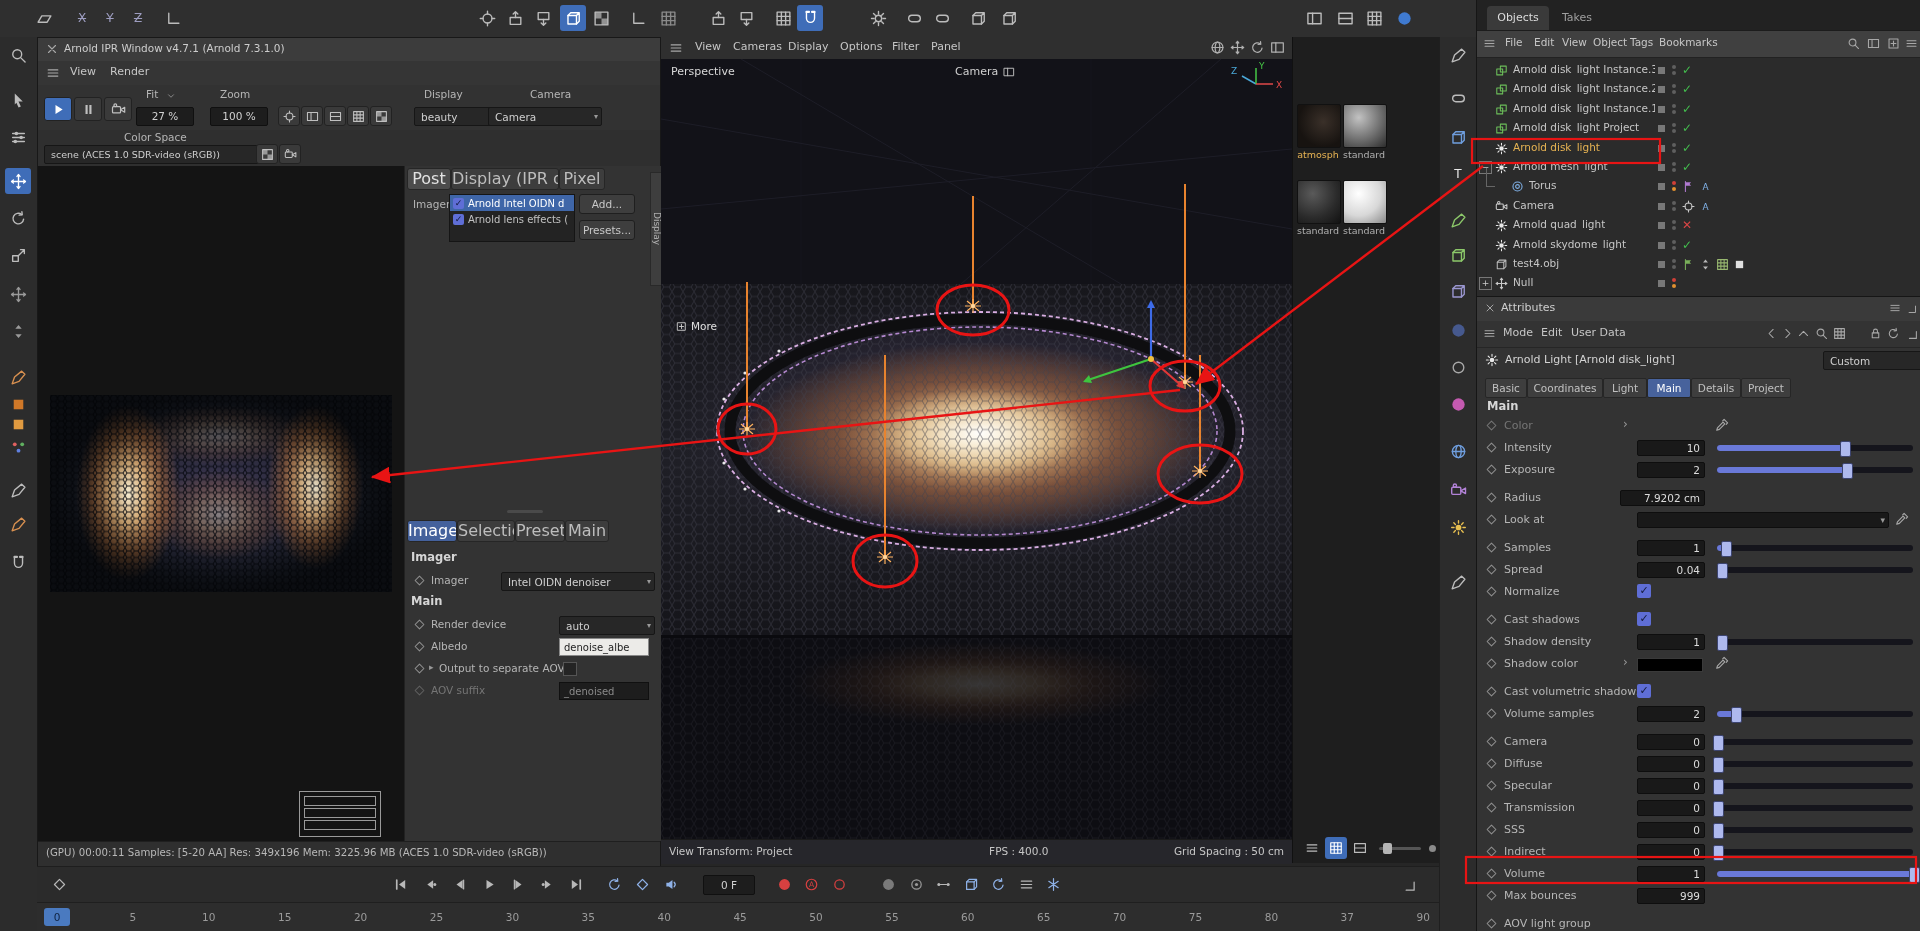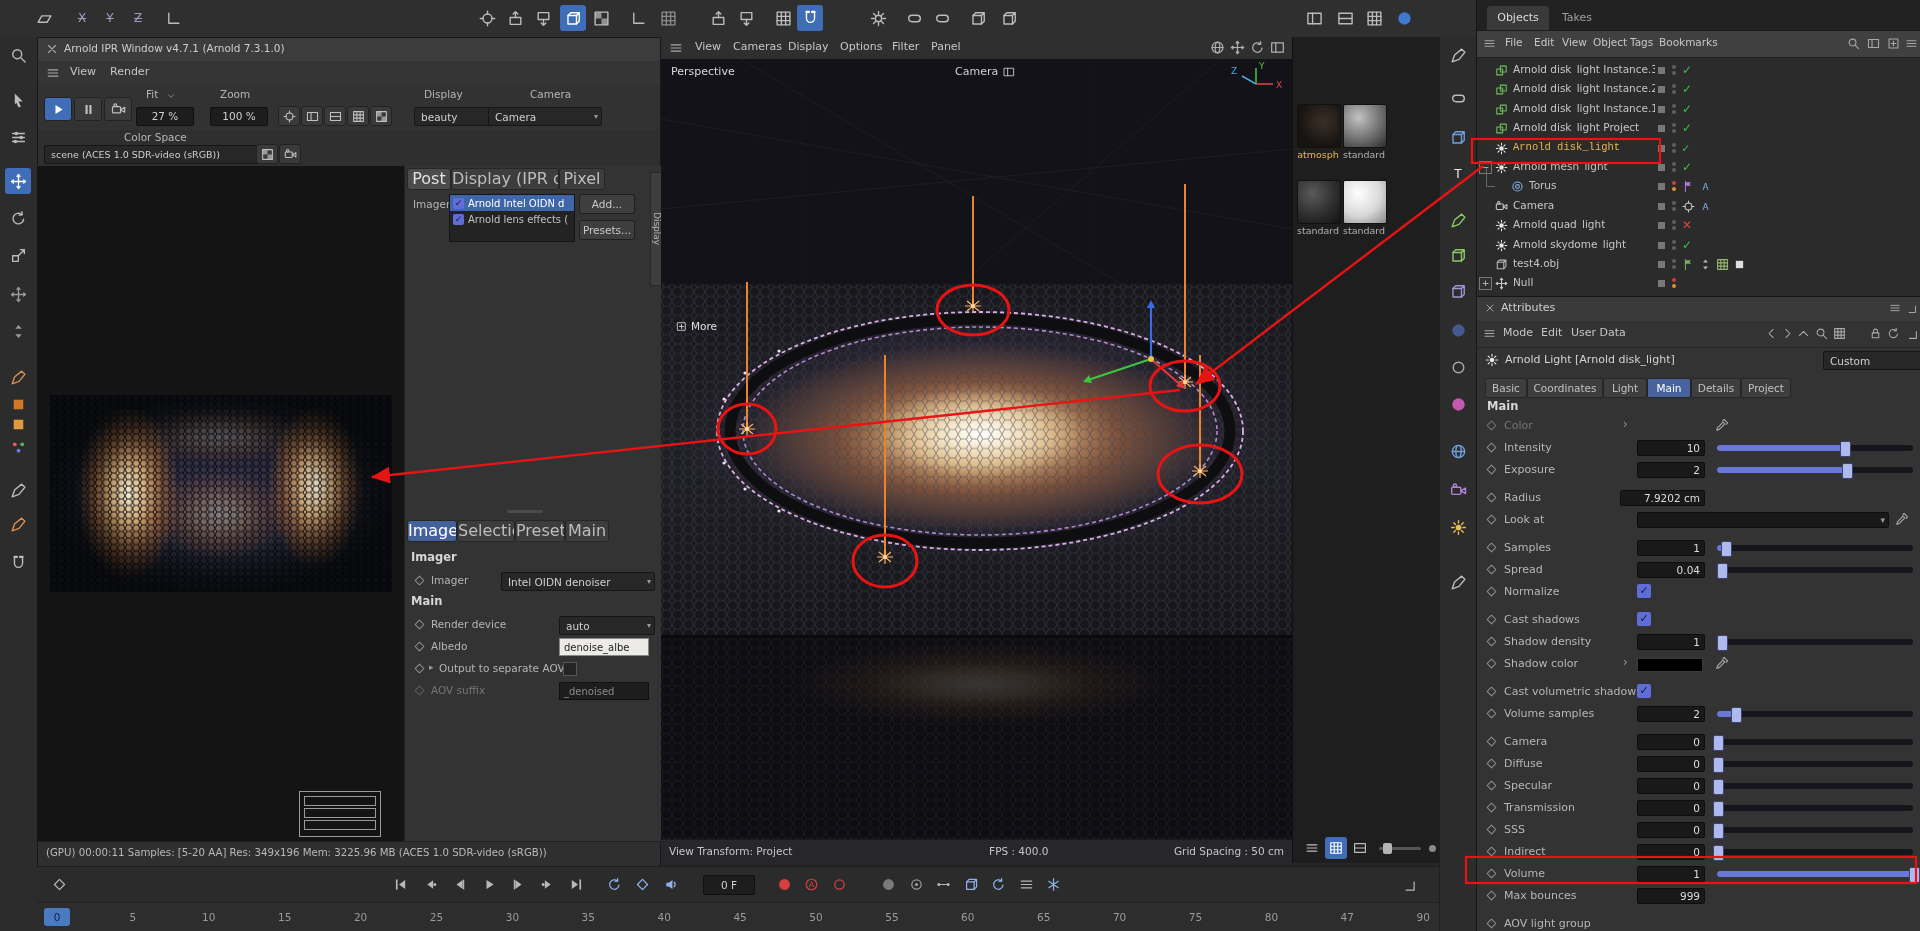--- a/index.html
+++ b/index.html
@@ -848,21 +848,21 @@
           <span class="oicon" style="left:18px;color:#6cbf5a"><svg viewBox="0 0 16 16" width="100%" height="100%" fill="none" stroke="currentColor" stroke-width="1.3" stroke-linecap="round" stroke-linejoin="round">
               <rect x="2.2" y="6.2" width="7.2" height="7.2"></rect>
               <rect x="6.6" y="2.6" width="7.2" height="7.2"></rect>
             </svg></span>
           <span class="olbl" style="left:36px">Arnold disk_light Project</span>
           <span class="osq"></span>
           <span class="odot" style="top:4px;background:#5f5f5f"></span>
           <span class="odot" style="top:10px;background:#5f5f5f"></span>
           <span class="omark" style="color:#43bf4e">✓</span>
         </div>
-        <div class="orow" style="top: 80.6px; font-family: Liberation Mono, monospace;">
+        <div class="orow" style="top: 80.6px;">
           <span class="oicon" style="left:18px;color:#e8e8e8"><svg viewBox="0 0 16 16" width="100%" height="100%" fill="none" stroke="currentColor" stroke-width="1.3" stroke-linecap="round" stroke-linejoin="round">
               <circle cx="8" cy="8" r="2.7" fill="currentColor" stroke="none"></circle>
               <path d="M8 1.6v2.2M8 12.2v2.2M1.6 8h2.2M12.2 8h2.2M3.6 3.6l1.5 1.5M12.4 3.6l-1.5 1.5M3.6 12.4l1.5-1.5M12.4 12.4l-1.5-1.5"></path>
             </svg></span>
           <span class="olbl sel" style="left:36px">Arnold disk_light</span>
           <span class="osq"></span>
           <span class="odot" style="top:4px;background:#5f5f5f"></span>
           <span class="odot" style="top:10px;background:#5f5f5f"></span>
           <span class="omark" style="color:#43bf4e">✓</span>
         </div>
@@ -1419,21 +1419,21 @@
       <span class="rlbl" style="left: 551.3px;">35</span>
       <span class="rlbl" style="left: 627.2px;">40</span>
       <span class="rlbl" style="left: 703.1px;">45</span>
       <span class="rlbl" style="left: 779px;">50</span>
       <span class="rlbl" style="left: 854.9px;">55</span>
       <span class="rlbl" style="left: 930.8px;">60</span>
       <span class="rlbl" style="left: 1006.7px;">65</span>
       <span class="rlbl" style="left: 1082.6px;">70</span>
       <span class="rlbl" style="left: 1158.5px;">75</span>
       <span class="rlbl" style="left: 1234.4px;">80</span>
-      <span class="rlbl" style="left: 1310.3px;">47</span>
+      <span class="rlbl" style="left: 1310.3px;">37</span>
       <span class="rlbl" style="left: 1386.2px;">90</span>
     </div>
 
   <svg class="abs" style="left:0;top:0;pointer-events:none;z-index:50" width="1920" height="931">
     <defs>
       <marker id="arr" markerWidth="9" markerHeight="7" refX="7.5" refY="3.5" orient="auto">
           <path d="M0 0L8 3.5L0 7z" fill="#e81414"></path>
         </marker>
     </defs>
     <rect x="1472" y="139" width="188" height="24" fill="none" stroke="#e81414" stroke-width="2.2"></rect>

